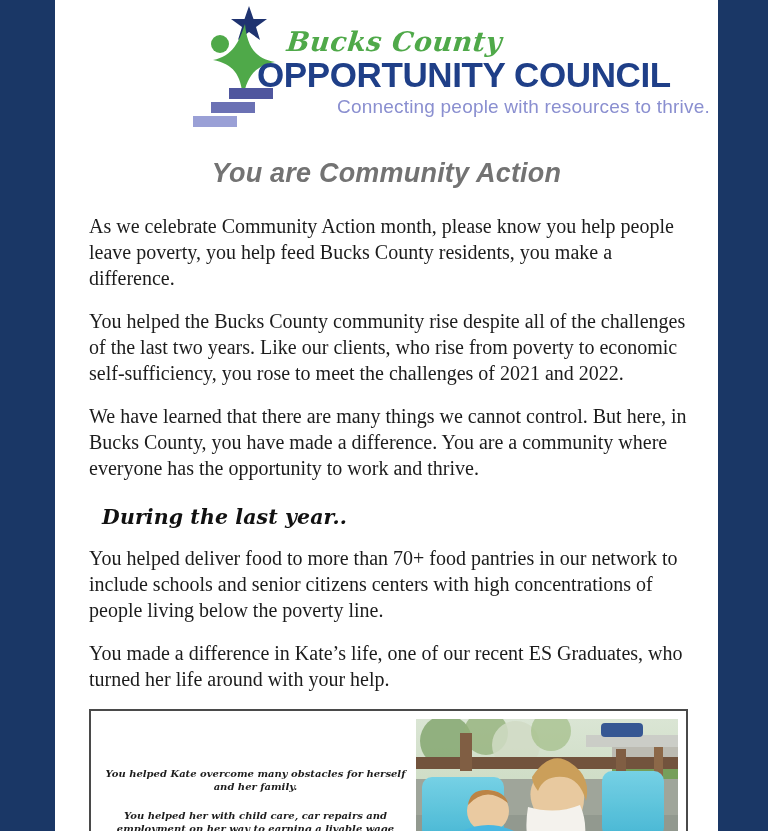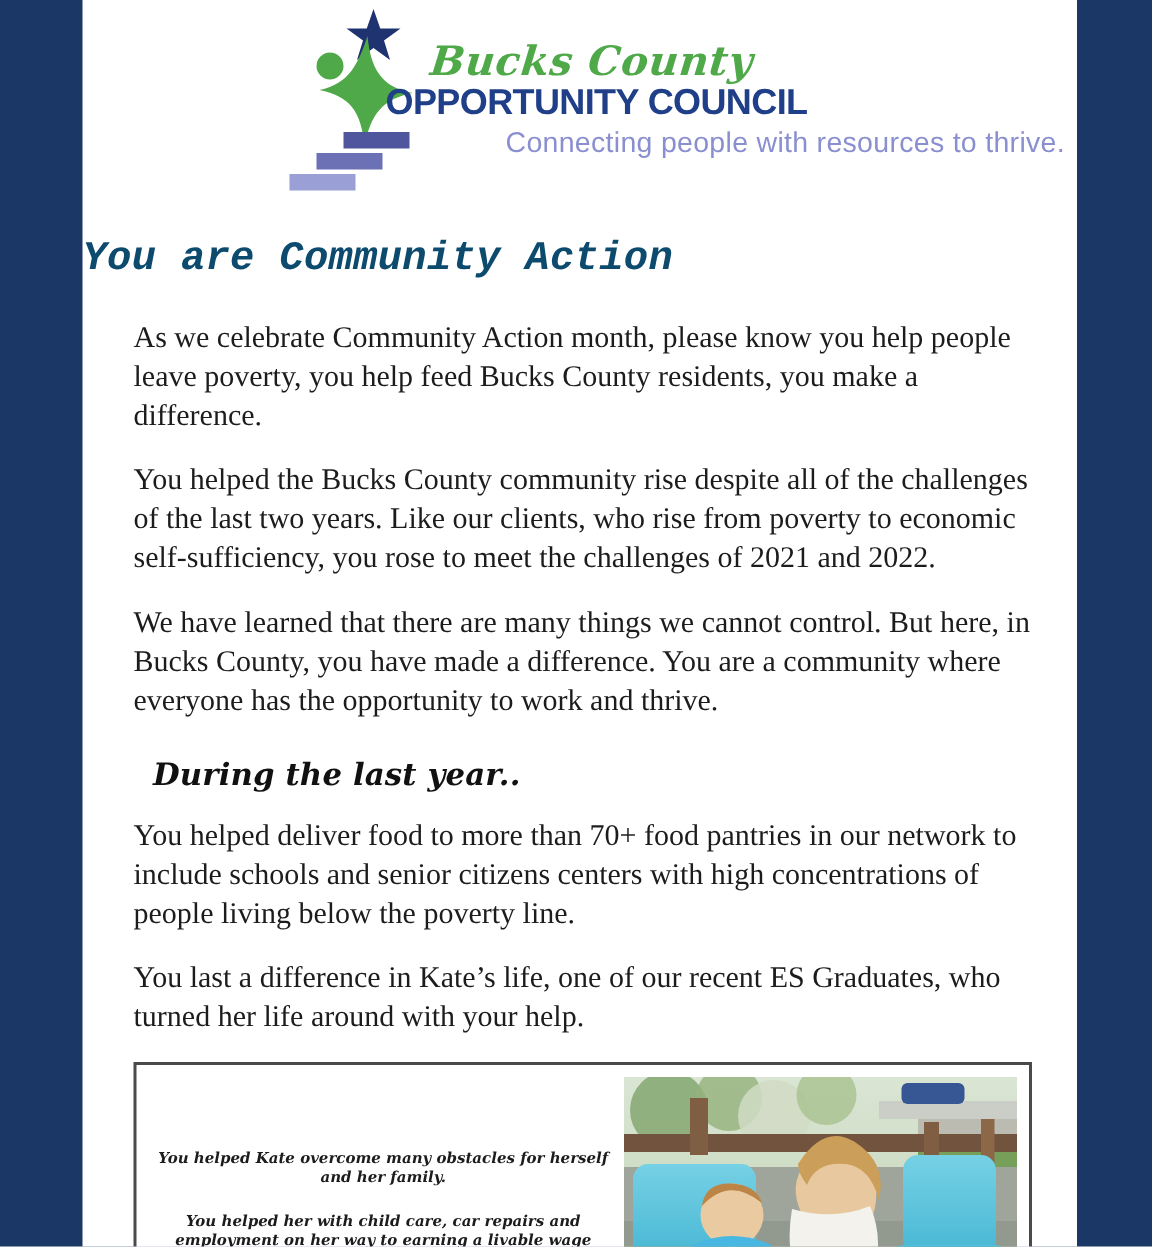--- a/index.html
+++ b/index.html
@@ -56,45 +56,46 @@
     font-size: 27px;
     color: #4fa949;
     letter-spacing: 0.5px;
     line-height: 1;
     margin-left: 30px;
     transform: skewX(-6deg);
   }
   .logo-main {
     font-family: "Liberation Sans", sans-serif;
     font-weight: bold;
-    font-size: 24px;
+    font-size: 35px;
     color: #1f3f88;
     line-height: 1;
     margin-top: 2px;
     letter-spacing: -0.4px;
     white-space: nowrap;
   }
   .logo-tag {
     font-family: Liberation Sans, sans-serif;
     font-size: 19px;
     color: #8a8fd0;
     line-height: 1;
     margin-top: 5px;
     margin-left: 80px;
     letter-spacing: 0.2px;
     white-space: nowrap;
   }
 
   
   .headline {
-    font-family: Liberation Mono, monospace;
+    text-align: center;
+    font-family: Liberation Sans, sans-serif;
     font-weight: bold;
     font-style: italic;
     font-size: 27px;
-    color: #0c4a6e;
+    color: #737373;
     letter-spacing: 0.2px;
     margin: 18px 0 0 0;
   }
 
   
   .content {
     padding: 0 30px 0 34px;
     margin-top: 24px;
   }
   p.body-text {
@@ -189,21 +190,21 @@
 
   <div class="content">
 
     <p class="body-text">As we celebrate Community Action month, please know you help people leave poverty, you help feed Bucks County residents, you make a difference.</p>
     <p class="body-text">You helped the Bucks County community rise despite all of the challenges of the last two years. Like our clients, who rise from poverty to economic self-sufficiency, you rose to meet the challenges of 2021 and 2022.</p>
     <p class="body-text">We have learned that there are many things we cannot control. But here, in Bucks County, you have made a difference. You are a community where everyone has the opportunity to work and thrive.</p>
 
     <h2 class="subhead">During the last year..</h2>
 
     <p class="body-text">You helped deliver food to more than 70+ food pantries in our network to include schools and senior citizens centers with high concentrations of people living below the poverty line.</p>
-    <p class="body-text">You last a difference in Kate’s life, one of our recent ES Graduates, who turned her life around with your help.</p>
+    <p class="body-text">You made a difference in Kate’s life, one of our recent ES Graduates, who turned her life around with your help.</p>
 
     <div class="story-box">
 
       <div class="story-text">
         <p>You helped Kate overcome many obstacles for herself and her family.</p>
         <p>You helped her with child care, car repairs and employment on her way to earning a livable wage and achieving her independence.</p>
       </div>
 
       <div class="photo">
         <svg width="262" height="177" viewBox="0 0 262 177">

